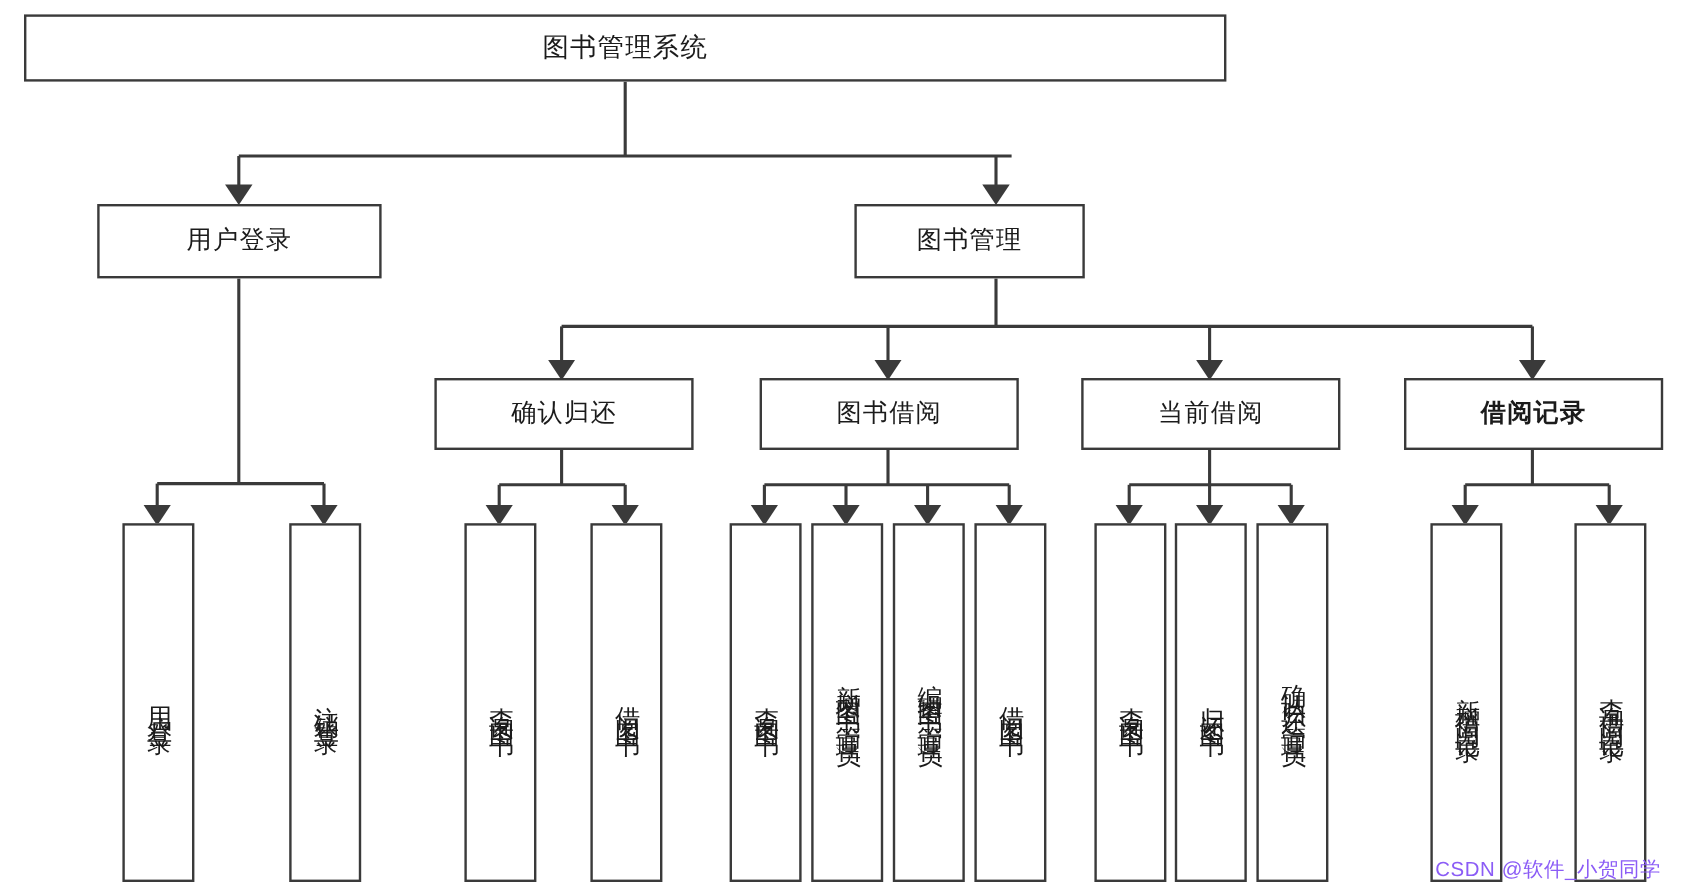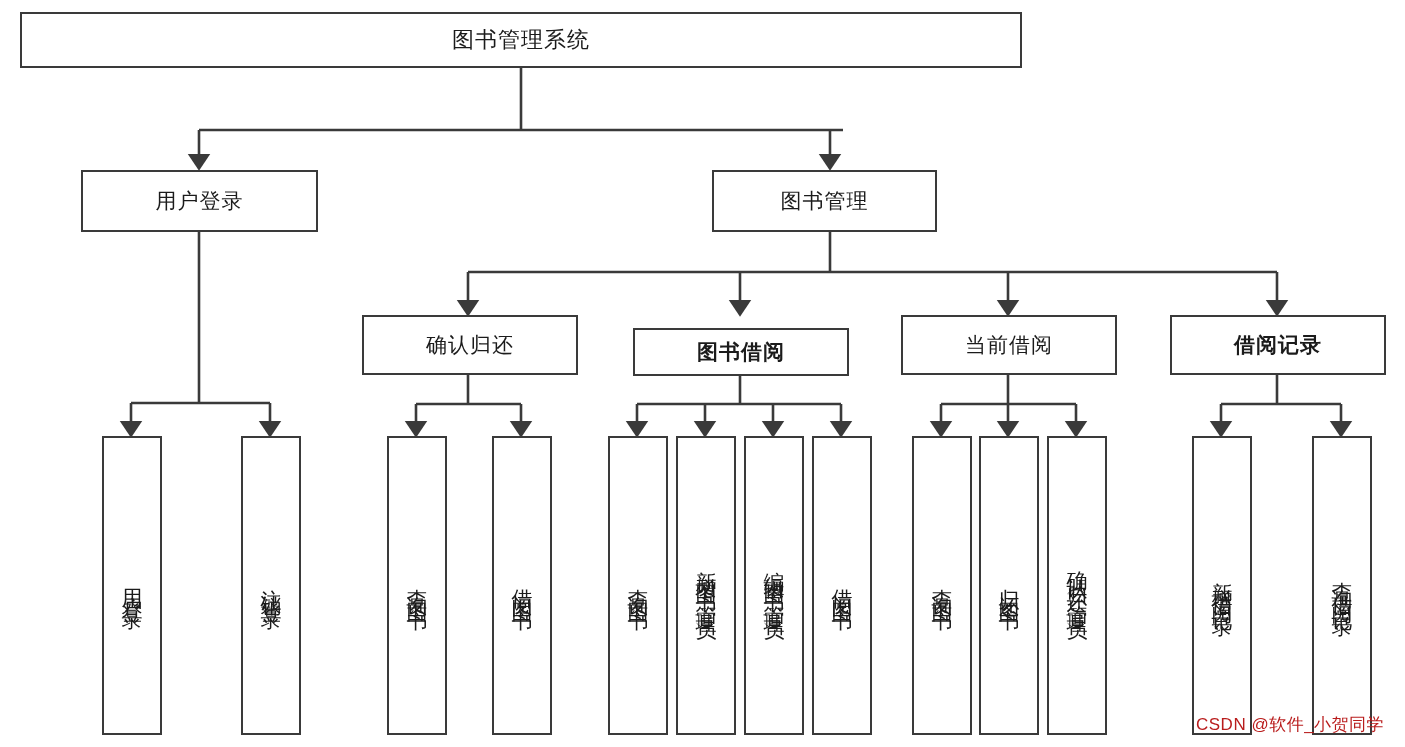--- a/index.html
+++ b/index.html
@@ -53,21 +53,21 @@
     text-orientation: upright;
     font-size: 21px;
     letter-spacing: 7px;
     line-height: 1.05;
     white-space: nowrap;
     color: #1b1b1b;
   }
   .watermark {
     position: absolute;
     font-size: 17px;
-    color: #b91c1c;
+    color: #8b5cf6;
     white-space: nowrap;
     letter-spacing: 0.5px;
   }
 </style>
 </head>
 <body>
 
 <div id="canvas">
 
   <svg id="wires" viewBox="0 0 1405 747" xmlns="http://www.w3.org/2000/svg">
@@ -122,29 +122,29 @@
   </svg>
 
   <div class="node horiz root" style="left:20px; top:12px; width:1002px; height:56px;">
     <span>图书管理系统</span>
   </div>
 
   <div class="node horiz" style="left:81px; top:170px; width:237px; height:62px;">
     <span>用户登录</span>
   </div>
 
-  <div class="node horiz" style="left:712px; top:170px; width:225px; height:62px;">
+  <div class="node horiz" style="left:712px; top:170px; width:192px; height:62px;">
     <span>图书管理</span>
   </div>
 
   <div class="node horiz" style="left:362px; top:315px; width:216px; height:60px;">
     <span>确认归还</span>
   </div>
 
-  <div class="node horiz" style="left:633px; top:328px; width:216px; height:48px;font-weight:bold;">
+  <div class="node horiz" style="left:633px; top:315px; width:216px; height:60px;">
     <span>图书借阅</span>
   </div>
 
   <div class="node horiz" style="left:901px; top:315px; width:216px; height:60px;">
     <span>当前借阅</span>
   </div>
 
   <div class="node horiz" style="left:1170px; top:315px; width:216px; height:60px;font-weight:bold;">
     <span>借阅记录</span>
   </div>

